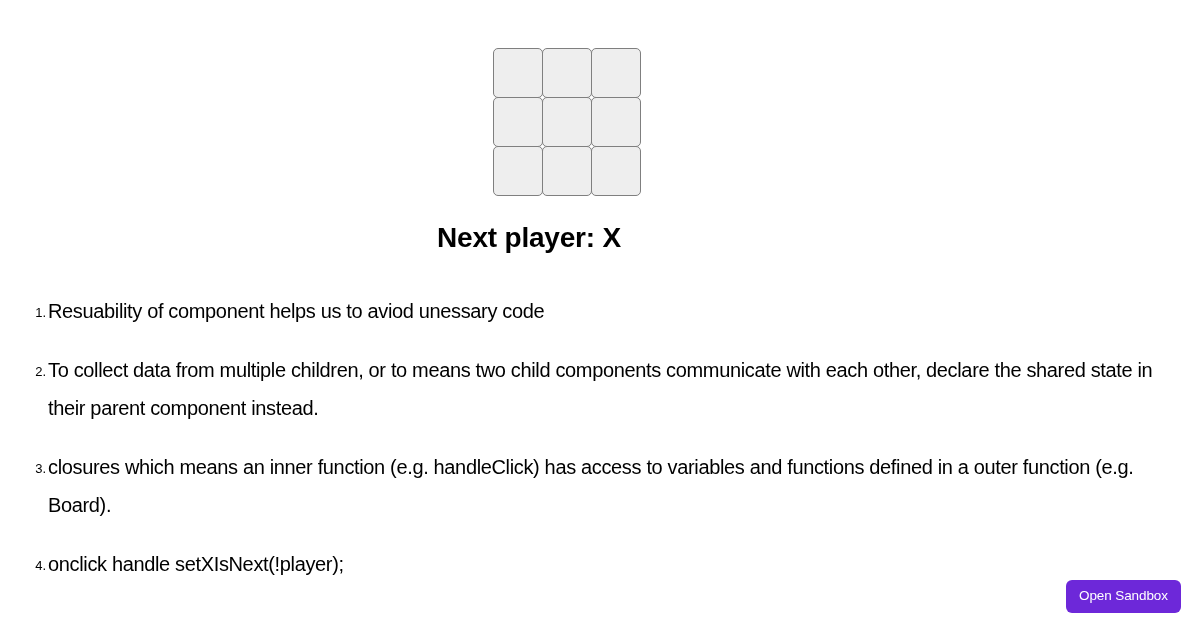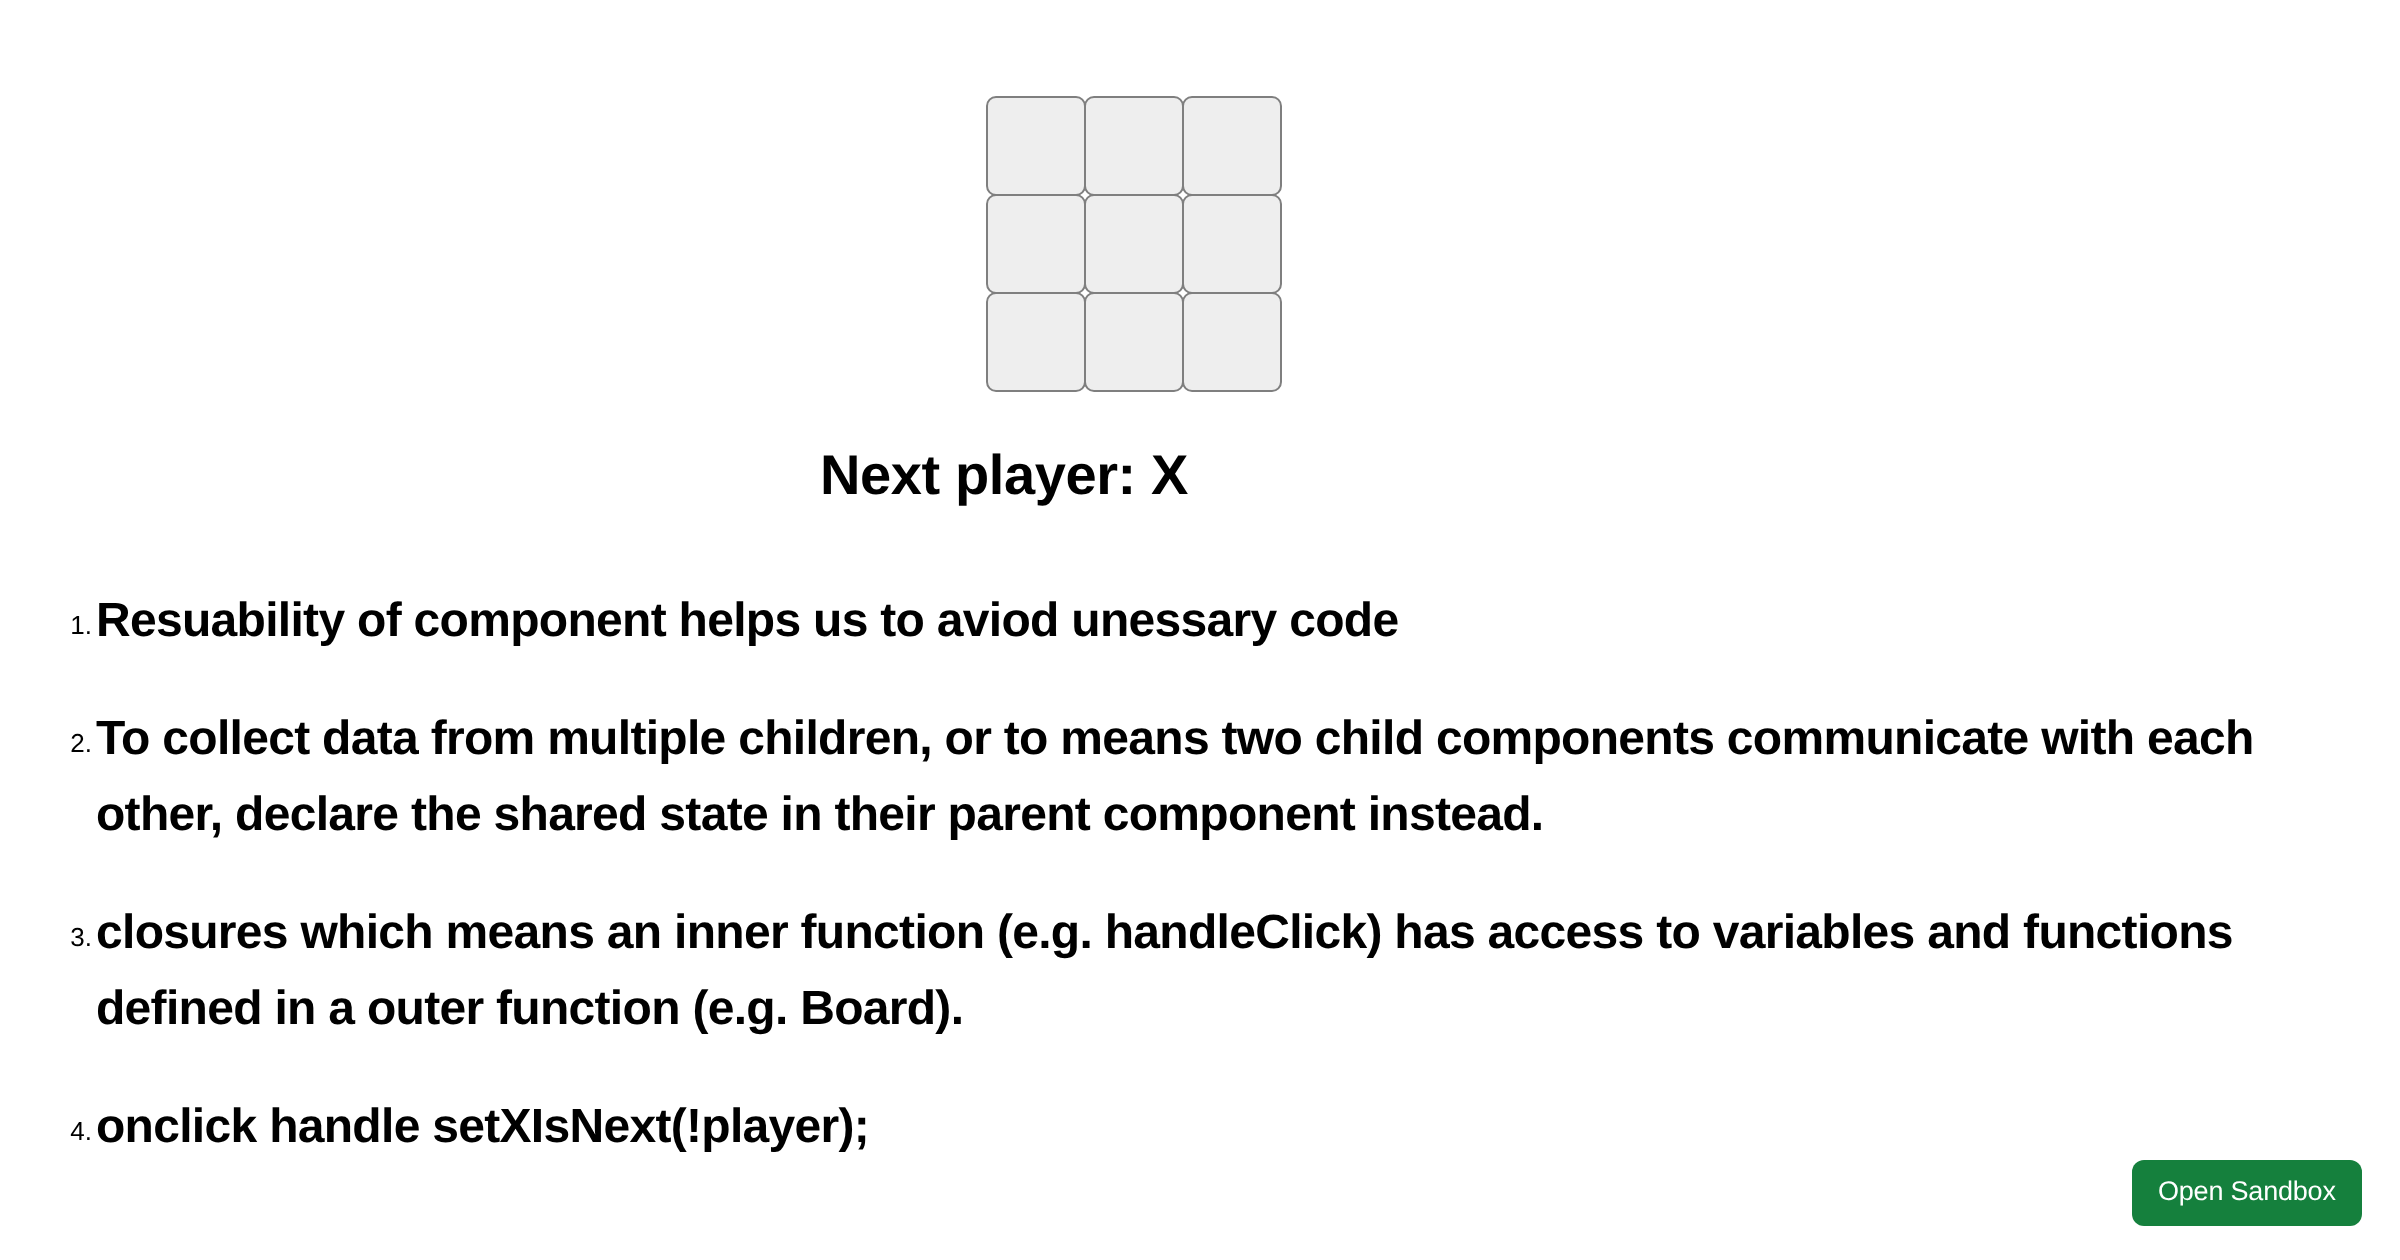--- a/index.html
+++ b/index.html
@@ -64,39 +64,40 @@
   #status {
     position: absolute;
     left: 0;
     top: 222px;
     width: 1004px;
     text-align: center;
     font-size: 28px;
     font-weight: bold;
     letter-spacing: -0.2px;
     color: #000;
+    padding-left: 27px;
   }
 
   
   #notes-list {
     position: absolute;
     left: 0;
     top: 292px;
     width: 1200px;
     margin: 0;
     padding: 0 40px 0 48px;
     box-sizing: border-box;
     list-style: none;
     counter-reset: noteitem;
   }
 
   #notes-list > li {
     position: relative;
-    font-size: 24px;
-    font-weight: bold;
+    font-size: 20px;
+    font-weight: normal;
     line-height: 38px;
     letter-spacing: -0.35px;
     margin: 0 0 21px 0;
     padding: 0;
     counter-increment: noteitem;
   }
 
   #notes-list > li::before {
     content: counter(noteitem) ".";
     position: absolute;
@@ -110,21 +111,21 @@
     letter-spacing: 0;
     color: #000;
   }
 
   
   #open-sandbox-button {
     position: absolute;
     left: 1066px;
     top: 580px;
     padding: 9px 13px 10px 13px;
-    background: #15803d;
+    background: #6d28d9;
     color: #ffffff;
     border: none;
     border-radius: 6px;
     font-family: "Liberation Sans", sans-serif;
     font-size: 13.5px;
     font-weight: normal;
     line-height: 1;
     letter-spacing: -0.1px;
     cursor: pointer;
     white-space: nowrap;

